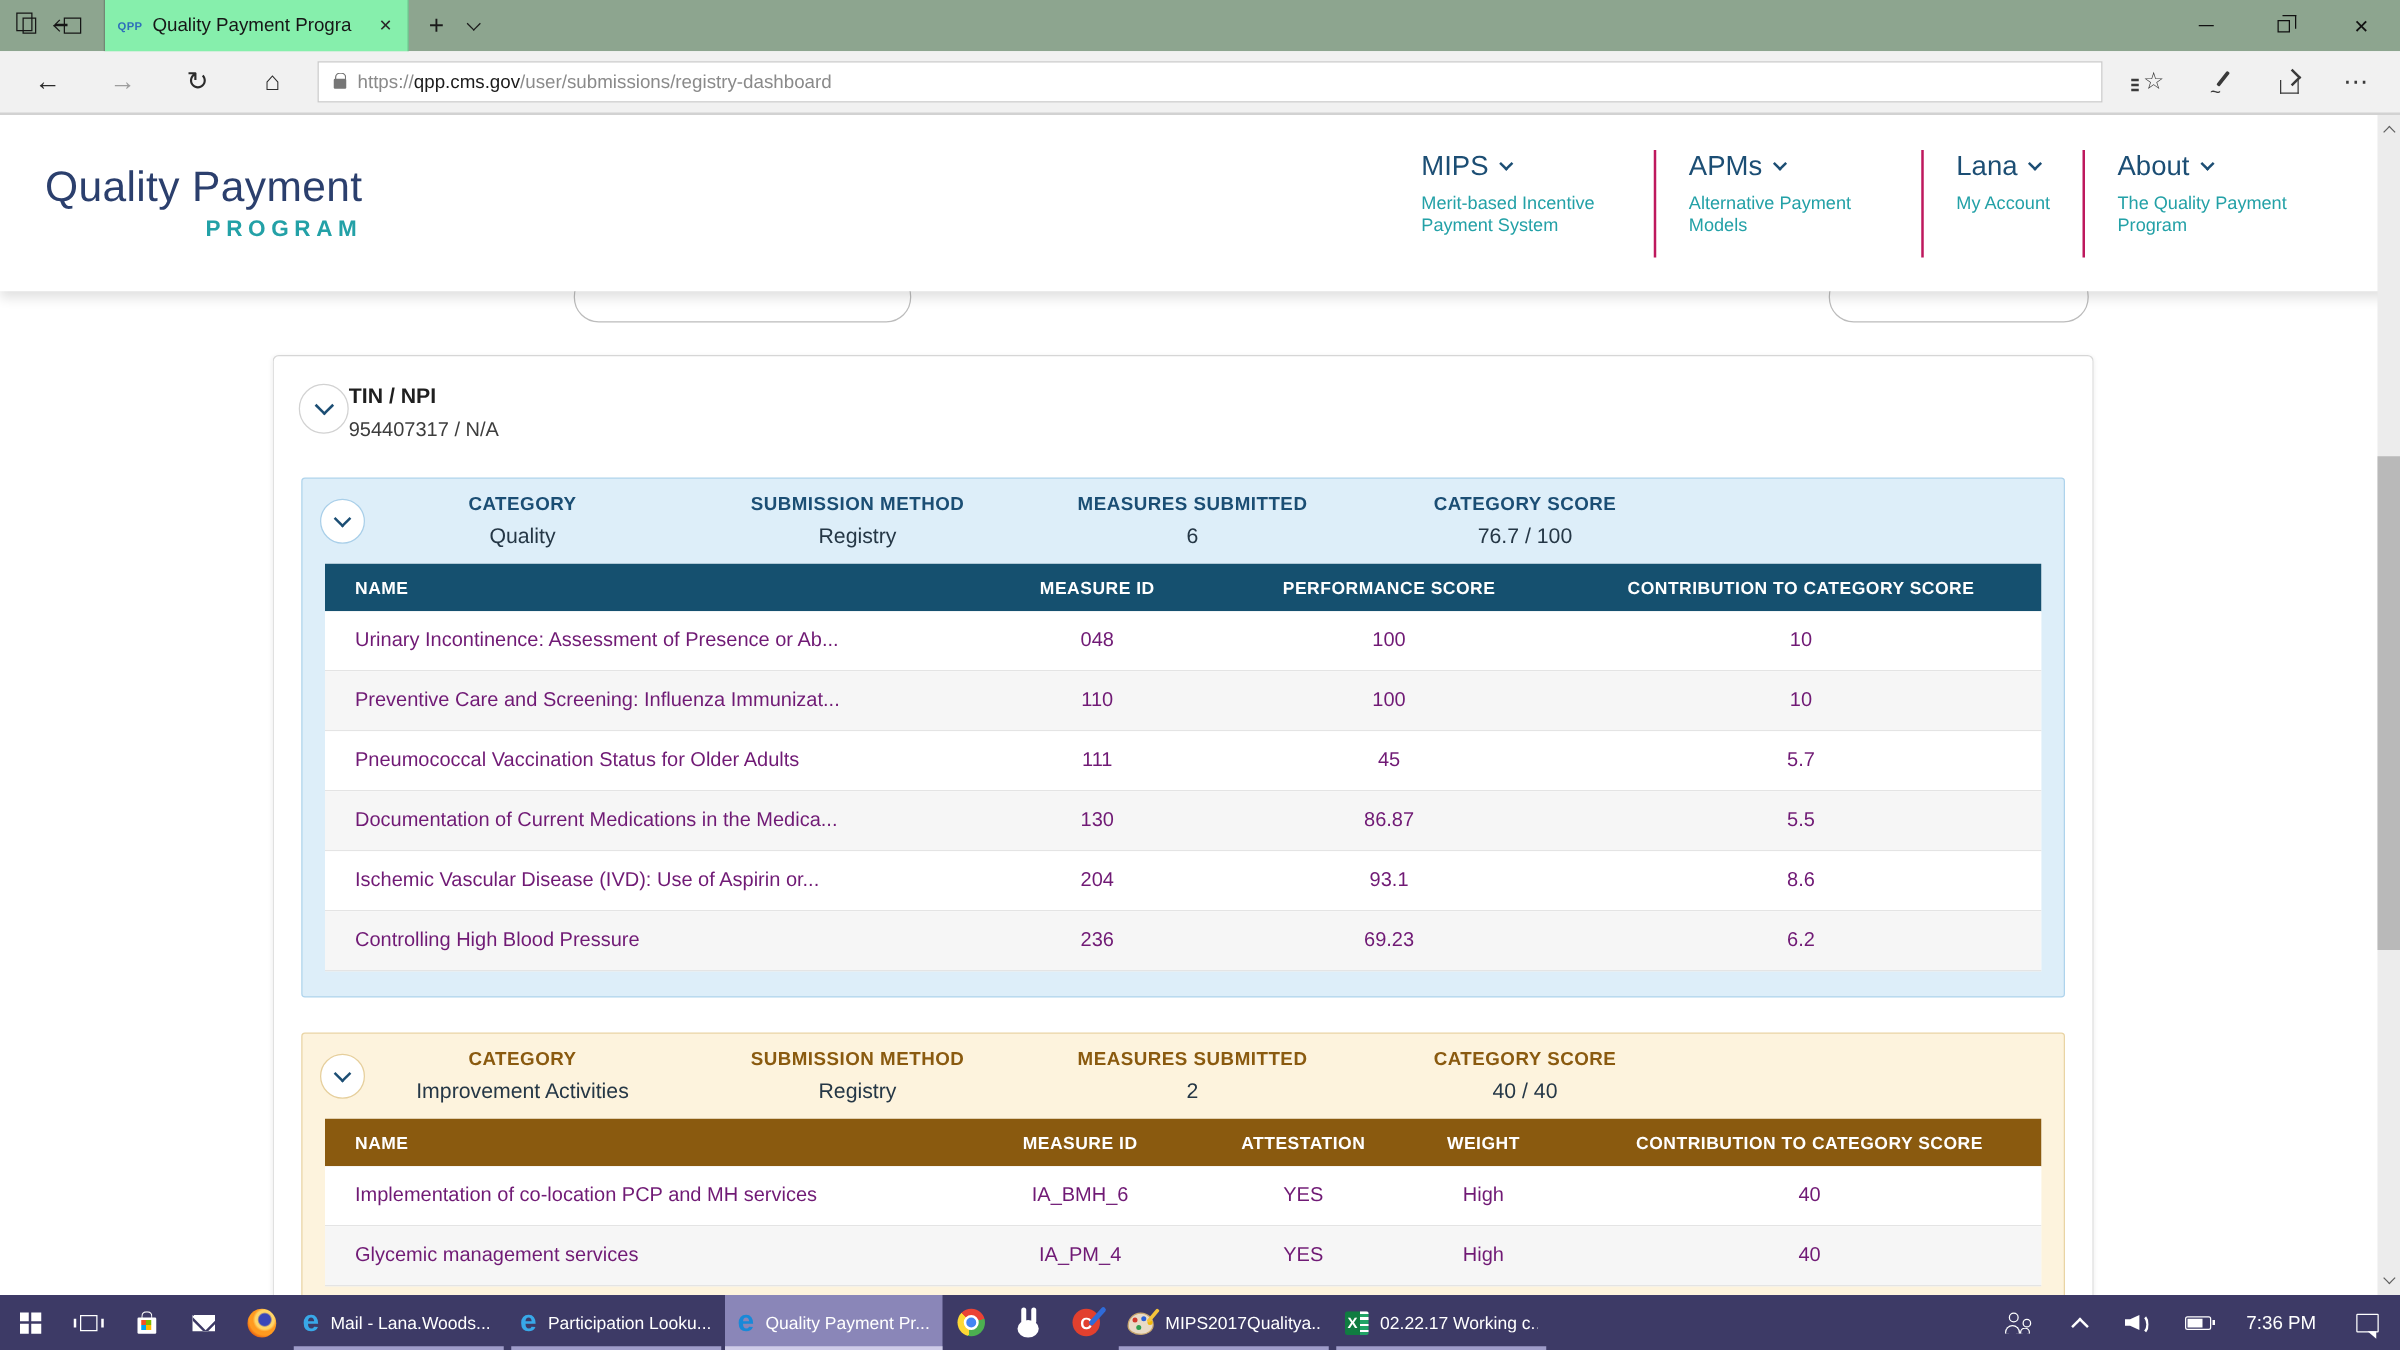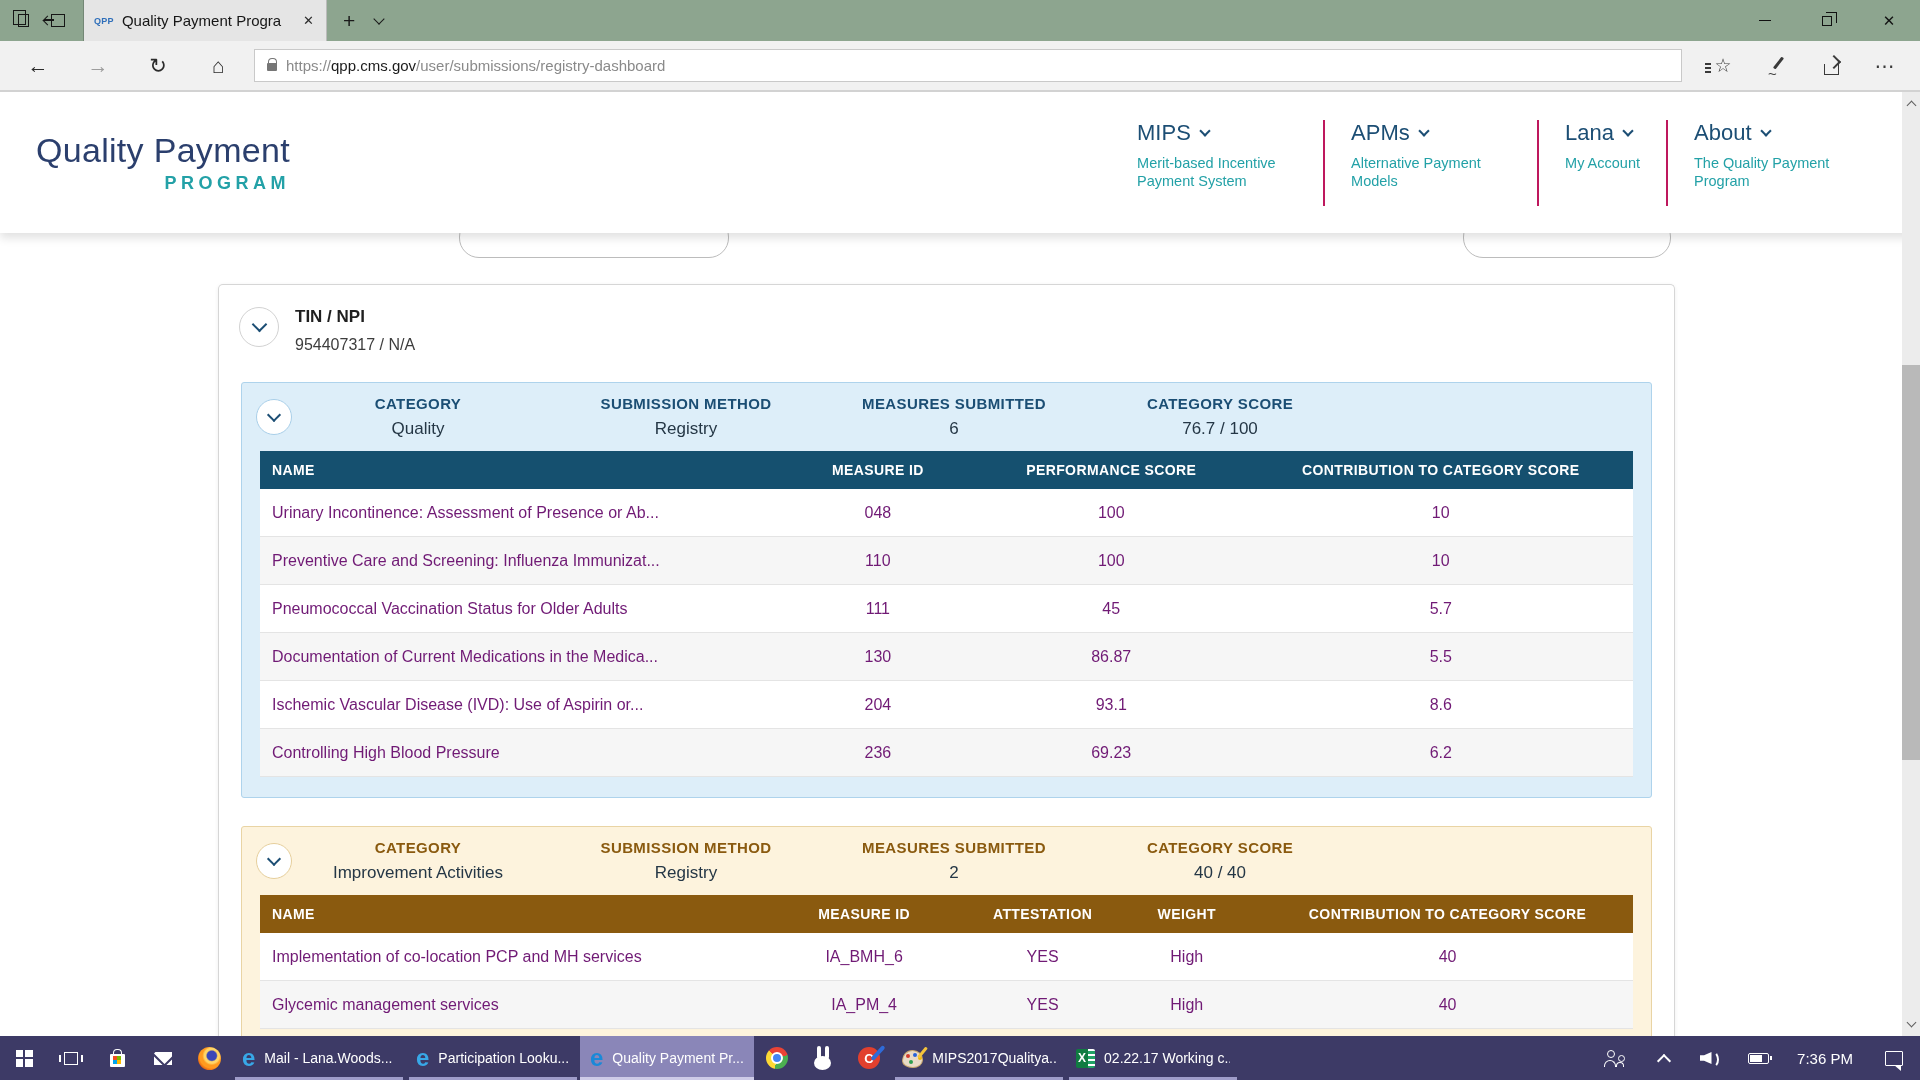--- a/index.html
+++ b/index.html
@@ -7,21 +7,21 @@
   .screen{position:relative;width:1920px;height:1080px}
 
   
   .titlebar{height:41px;background:#8da58f;display:flex;align-items:center}
   .tb-left{display:flex;align-items:center;gap:22px;padding:0 18px;height:100%;border-right:1px solid rgba(0,0,0,.18)}
   .pages-icon{position:relative;width:11px;height:13px;border:1.5px solid #161616;background:#8da58f}
   .pages-icon::before{content:'';position:absolute;left:-6px;top:-5px;width:11px;height:13px;border:1.5px solid #161616}
   .aside-icon{position:relative;width:14px;height:13px;border:1.5px solid #161616}
   .aside-icon::before{content:'';position:absolute;left:-8px;top:4px;width:10px;height:1.5px;background:#161616}
   .aside-icon::after{content:'';position:absolute;left:-8px;top:2px;width:6px;height:6px;border-left:1.5px solid #161616;border-bottom:1.5px solid #161616;transform:rotate(45deg)}
-  .tab{width:243px;height:41px;background:#e5e5e5;border-right:1px solid rgba(0,0,0,.18);display:flex;align-items:center;padding:0 10px;gap:8px}
+  .tab{width:243px;height:41px;background:#86efac;border-right:1px solid rgba(0,0,0,.18);display:flex;align-items:center;padding:0 10px;gap:8px}
   .favicon{font-size:9px;font-weight:700;color:#2f6fba;letter-spacing:.3px}
   .tab-title{font-size:15px;color:#161616;white-space:nowrap;overflow:hidden;flex:1}
   .tab-close{font-size:13px;color:#2c2c2c;padding:0 2px}
   .newtab{font-size:21px;color:#1a1a1a;padding:0 16px}
   .tablist-chev{width:8px;height:8px;border-right:1.8px solid #1a1a1a;border-bottom:1.8px solid #1a1a1a;transform:rotate(45deg);margin:-3px 14px 0 4px}
   .win-controls{margin-left:auto;display:flex;align-items:center;height:100%}
   .win-btn{width:62px;height:100%;display:flex;align-items:center;justify-content:center;color:#111}
   .min-glyph{width:12px;height:1.6px;background:#111}
   .restore-glyph{position:relative;width:10px;height:10px;border:1.5px solid #111;background:#8da58f}
   .restore-glyph::before{content:'';position:absolute;top:-4.5px;left:2.5px;width:10px;height:10px;border:1.5px solid #111;border-left:none;border-bottom:none}
@@ -63,21 +63,21 @@
 
   .page-body{position:relative;height:803px;background:#fff}
   .pill{position:absolute;top:-16px;height:41px;border:1px solid #bcbcbc;border-radius:20px;background:#fff}
   .pill.left{left:459px;width:270px}
   .pill.right{left:1463px;width:208px}
 
   .main-card{position:absolute;left:218px;top:51px;width:1457px;height:790px;background:#fff;border:1px solid #d6d6d6;border-bottom:none;border-radius:5px 5px 0 0;box-shadow:0 1px 4px rgba(0,0,0,.07)}
   .tin-row{display:flex;align-items:flex-start;padding:22px 22px 0 20px}
   .circle-btn{width:40px;height:40px;border-radius:50%;background:#fff;border:1px solid #d2d2d2;display:flex;align-items:center;justify-content:center}
   .circle-btn .chev{width:11px;height:11px;border-right:2.6px solid #1c4e74;border-bottom:2.6px solid #1c4e74;transform:rotate(45deg);margin-top:-5px}
-  .tin-block{margin-left:16px;width:330px}
+  .tin-block{width:330px}
   .label-strong{font-size:17px;font-weight:700;color:#1f1f1f}
   .value-dim{font-size:16px;color:#3d3d3d;margin-top:9px}
 
   .section{margin:28px 22px 0;border-radius:3px;border:1px solid}
   .section.quality{background:#ddeef9;border-color:#aed3ec}
   .section.ia{background:#fdf3dd;border-color:#e9d4a4}
   .sec-head{height:68px;display:flex;align-items:center}
   .sec-chev-wrap{width:64px;display:flex;justify-content:flex-end;padding-right:0;justify-content:center}
   .sec-circle{width:36px;height:36px;border-radius:50%;background:#fff;display:flex;align-items:center;justify-content:center}
   .quality .sec-circle{border:1px solid #a9cfe9}
@@ -90,21 +90,21 @@
   .ia .sum-label{color:#8a5a0f}
   .sum-value{font-size:17px;color:#253746;margin-top:7px}
 
   .table-wrap{margin:0 18px 20px;background:#fff}
   .thead{display:grid;height:38px}
   .quality .thead{background:#15506f}
   .ia .thead{background:#8a5a0f}
   .quality .thead,.quality .trow{grid-template-columns:38% 14% 20% 28%}
   .ia .thead,.ia .trow{grid-template-columns:36% 16% 10% 11% 27%}
   .tcell{display:flex;align-items:center;justify-content:center;font-size:16px;color:#701a75}
-  .tcell:first-child{justify-content:flex-start;padding-left:12px}
+  .tcell:first-child{justify-content:flex-start;padding-left:24px}
   .thead .tcell{color:#fff;font-weight:700;font-size:14px;letter-spacing:.4px}
   .trow{display:grid;height:48px;border-bottom:1px solid #e4e4e4;background:#fff}
   .tbody .trow:nth-child(even){background:#f6f6f6}
 
   
   .scrollbar{position:absolute;right:0;top:0;bottom:0;width:18px;background:#ececec;z-index:9}
   .sb-arrow{position:absolute;left:0;width:18px;height:20px;display:flex;align-items:center;justify-content:center}
   .sb-arrow.up{top:2px}.sb-arrow.down{bottom:2px}
   .sb-chev{width:7px;height:7px;border-left:1.8px solid #5e5e5e;border-top:1.8px solid #5e5e5e;transform:rotate(45deg);margin-top:3px}
   .sb-arrow.down .sb-chev{transform:rotate(-135deg);margin-top:-3px}

